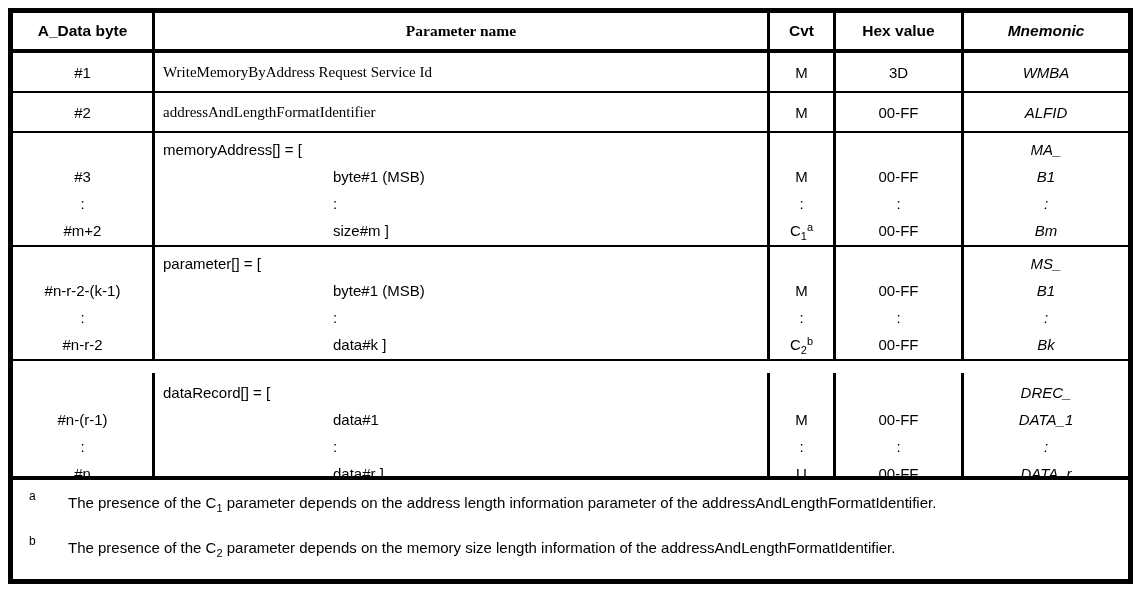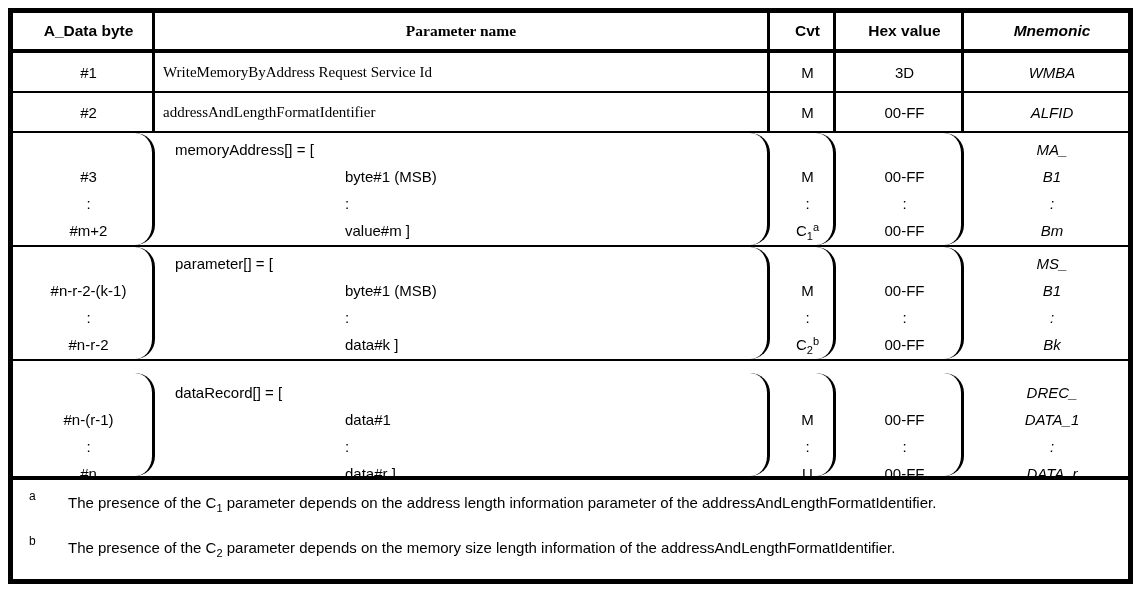--- a/index.html
+++ b/index.html
@@ -29,37 +29,36 @@
     border-bottom: 4px solid #000;
     font-weight: bold;
     font-size: 15.5px;
   }
   .r-simple { height: 40px; }
   .r-section { height: 114px; }
   .r-section.last { height: 119px; border-bottom: 4px solid #000; }
   .cell {
     border-right: 3px solid #000;
     overflow: hidden;
-    padding-left: 12px;
   }
   .cell.c-mn { border-right: none; font-style: italic; }
   .r-header .cell, .r-simple .cell {
     display: flex;
     align-items: center;
     justify-content: center;
     text-align: center;
   }
   .r-header .cell.c-param, .r-simple .cell.c-param {
     justify-content: flex-start;
     padding-left: 8px;
     text-align: left;
     font-family: Liberation Serif, serif;
   }
   .r-header .cell.c-param { justify-content: center; padding-left: 0; text-align: center; }
-  .stack { padding-top: 3px; border-radius: 20px; }
+  .stack { padding-top: 3px; }
   .ln {
     height: 27px;
     line-height: 27px;
     white-space: pre;
   }
   .c-byte .ln, .c-cvt .ln, .c-hex .ln, .c-mn .ln { text-align: center; }
   .c-param .ln { text-align: left; padding-left: 8px; }
   .c-param .ln.ind { padding-left: 178px; }
   .r-section.last .stack { padding-top: 6px; margin-top: 12px; }
   sub.s1 {
@@ -123,21 +122,21 @@
     <div class="cell c-byte stack">
       <div class="ln"></div>
       <div class="ln">#3</div>
       <div class="ln">:</div>
       <div class="ln">#m+2</div>
     </div>
     <div class="cell c-param stack">
       <div class="ln">memoryAddress[] = [</div>
       <div class="ln ind">byte#1 (MSB)</div>
       <div class="ln ind">:</div>
-      <div class="ln ind">value#m ]</div>
+      <div class="ln ind">size#m ]</div>
     </div>
     <div class="cell c-cvt stack">
       <div class="ln"><span></span></div>
       <div class="ln"><span>M</span></div>
       <div class="ln"><span>:</span></div>
       <div class="ln"><span>C</span><sub class="s1">1</sub><sup class="s2">a</sup></div>
     </div>
     <div class="cell c-hex stack">
       <div class="ln"></div>
       <div class="ln">00-FF</div>

